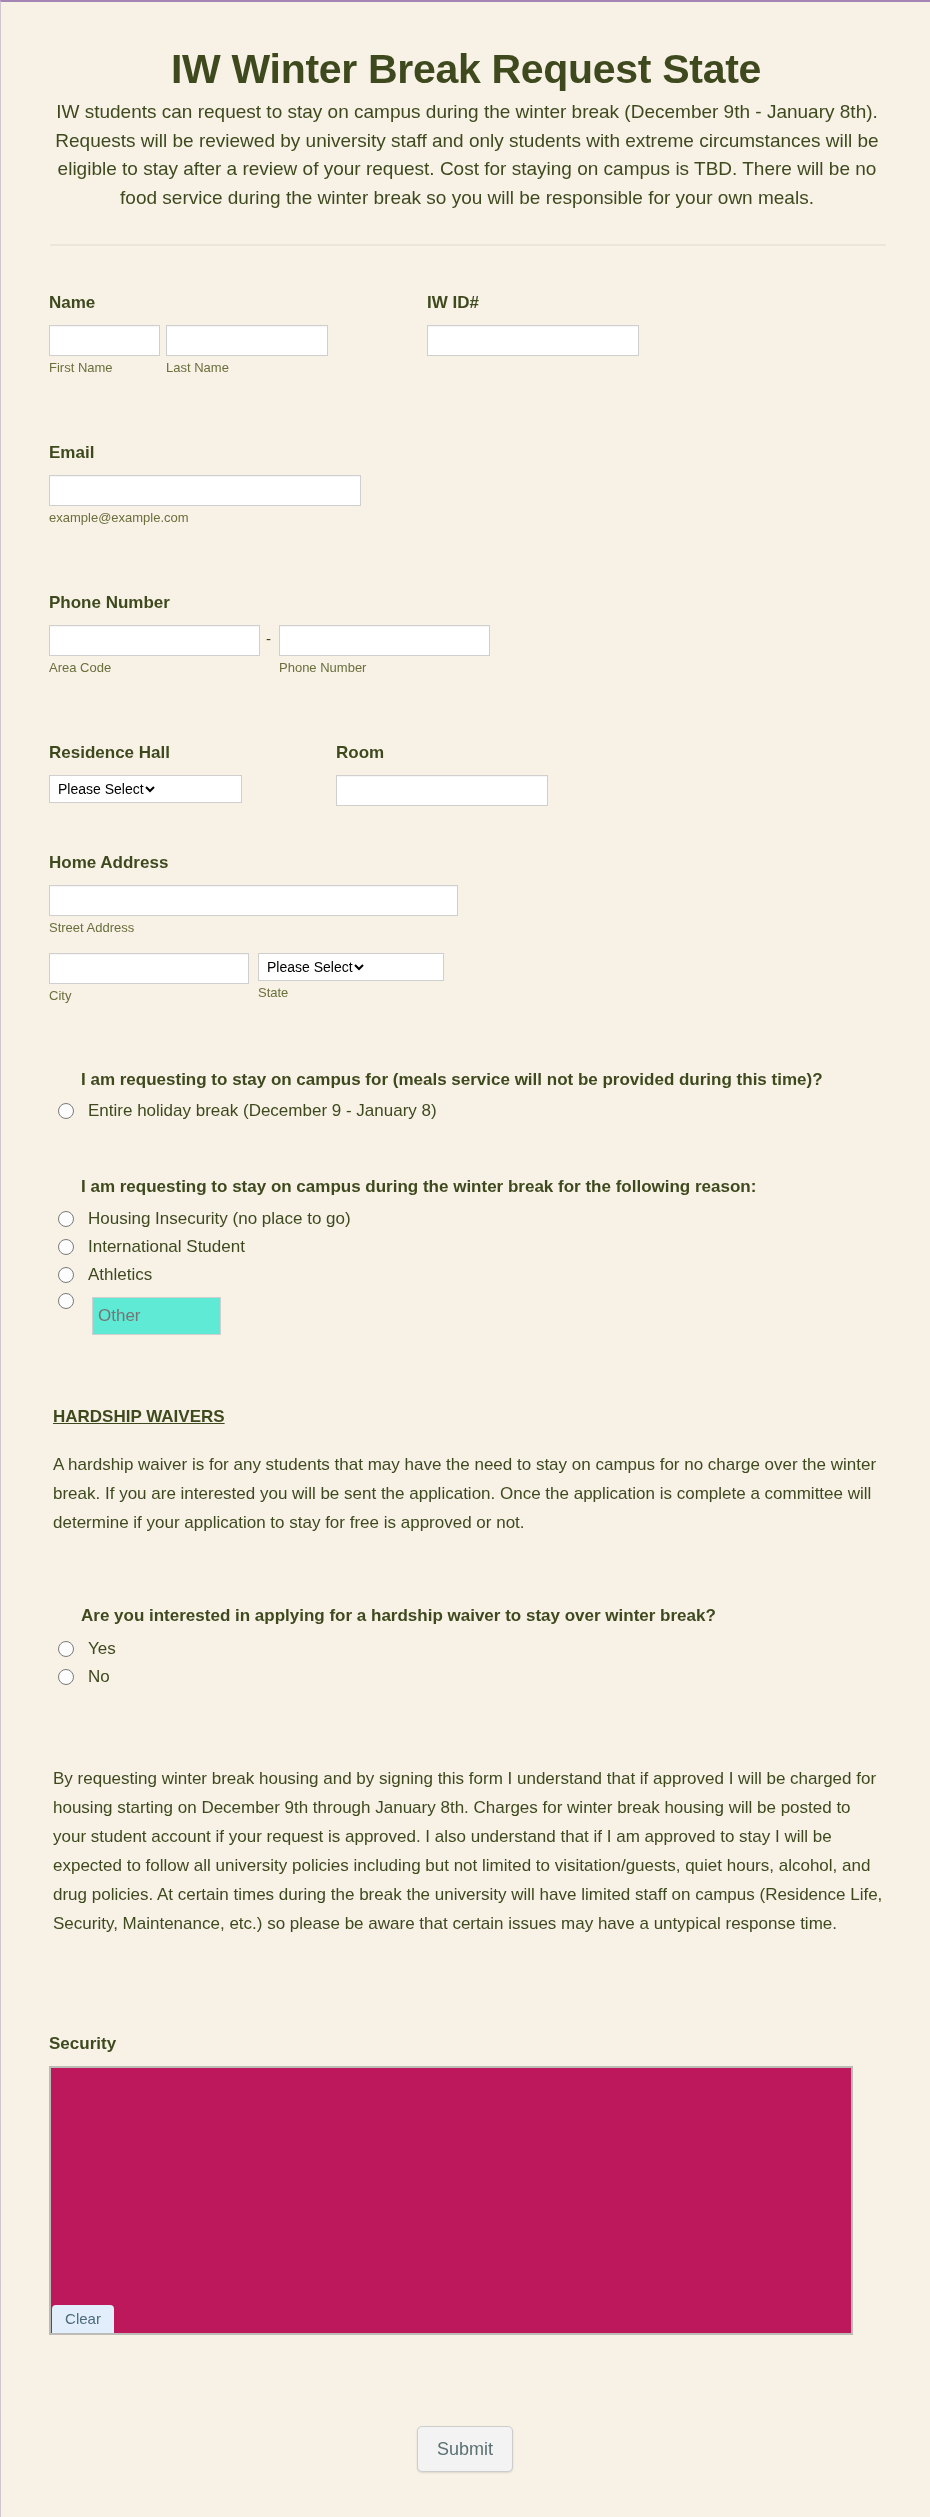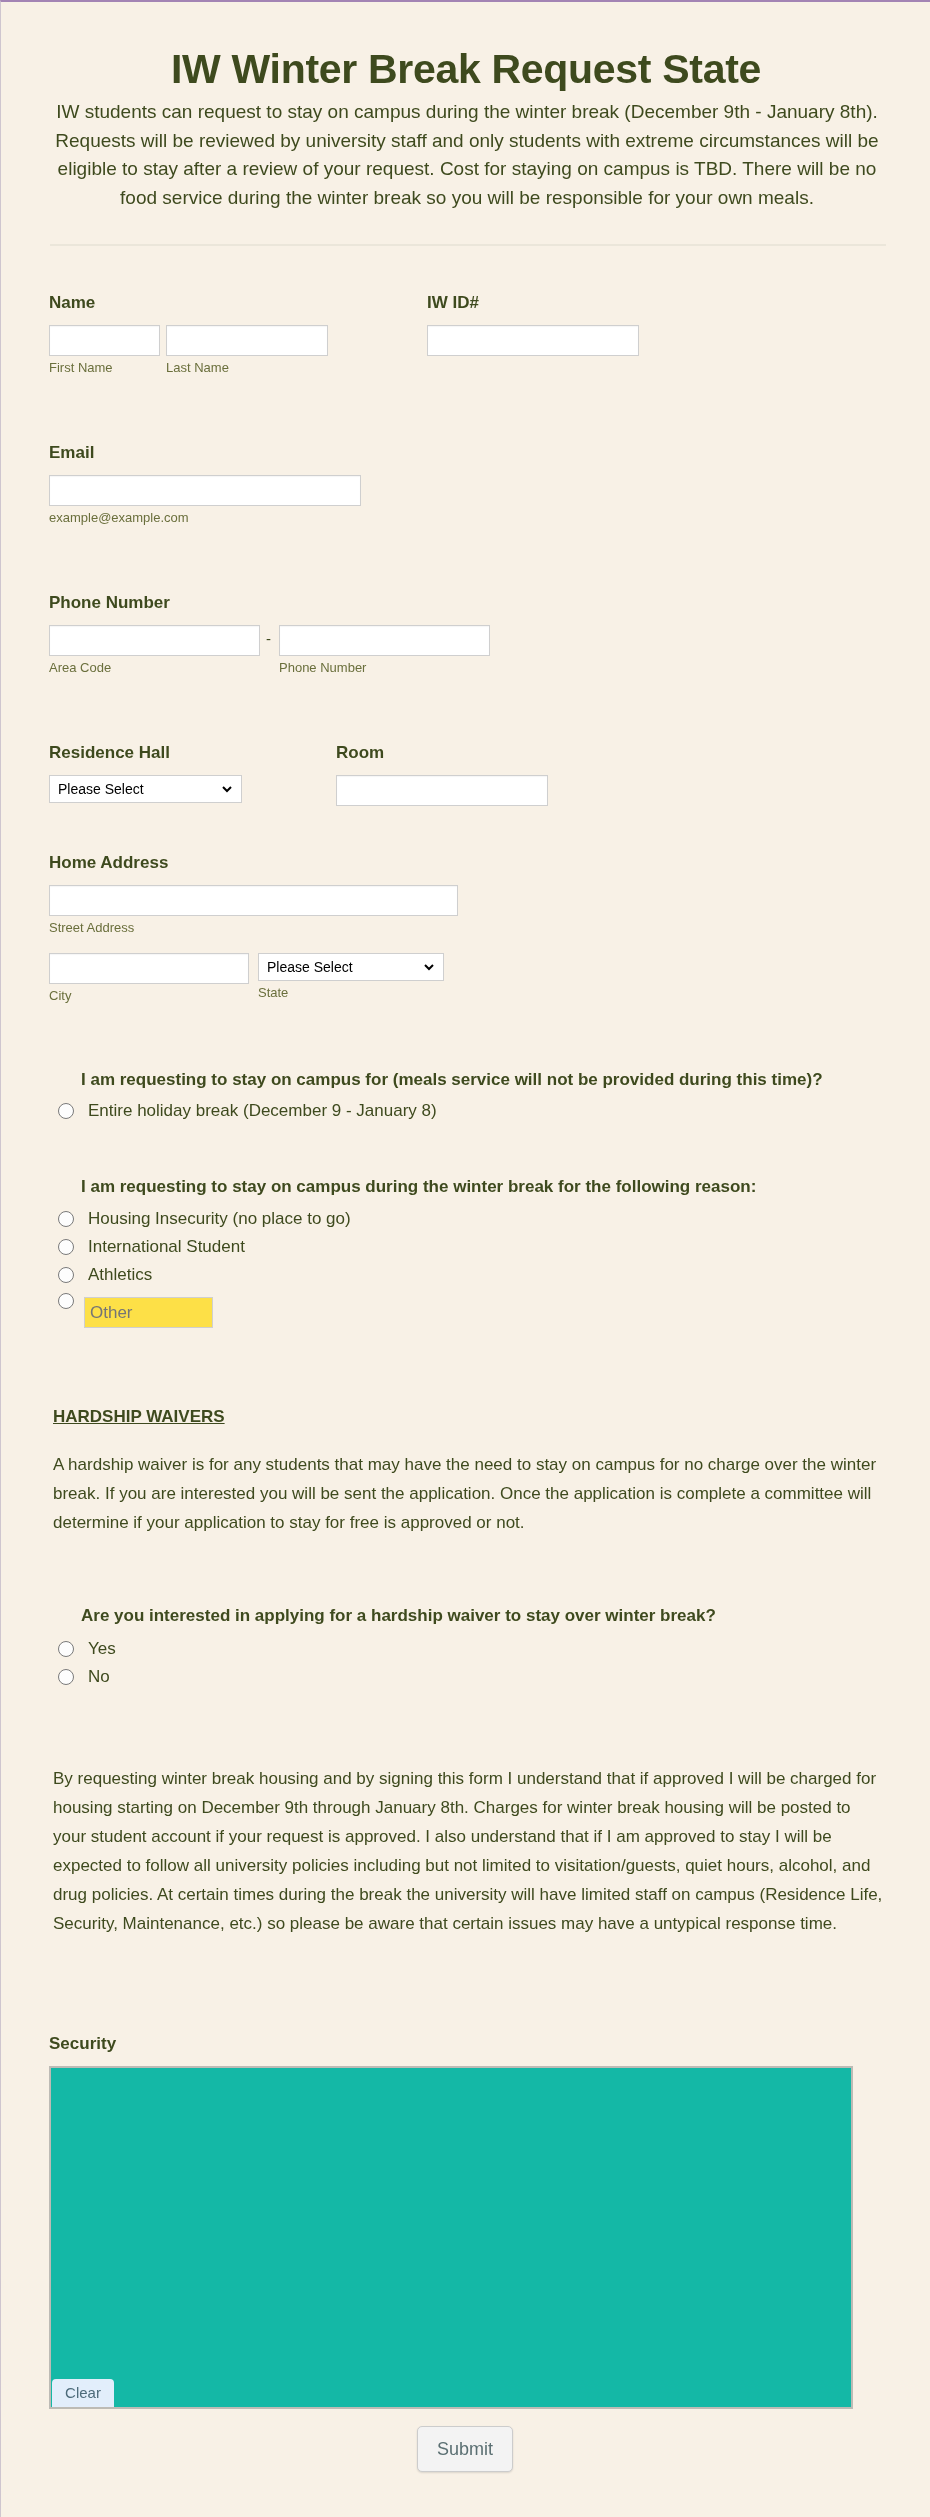--- a/index.html
+++ b/index.html
@@ -23,38 +23,38 @@
   .divider { left: 49px; width: 836px; top: 242px; height: 2px; background: #ebe6da; }
   .label { font-size: 17px; font-weight: bold; color: #3e4a1e; }
   .sublabel { font-size: 13px; color: #6a6f3c; }
   .input {
     background: #fff; border: 1px solid #cfcfcf; height: 31px;
     box-shadow: inset 0 1px 1px rgba(0,0,0,0.04);
   }
   .select {
     background: #fff; border: 1px solid #cfcfcf; height: 28px;
     font-size: 14px; color: #000; padding: 0 8px; line-height: 26px;
-    display: flex; justify-content: space-between; align-items: center;
+    display: flex; align-items: center;
   }
   .select .chev { width: 12px; height: 12px; }
   .q-label { font-size: 17px; font-weight: bold; color: #3e4a1e; margin-left: 32px; }
   .radio-row { display: flex; align-items: center; height: 28px; font-size: 17px; color: #3e4a1e; }
   .radio {
     width: 16px; height: 16px; border: 1.5px solid #7a7a7a; border-radius: 50%;
     background: #fdfdfd; margin-right: 14px; flex: 0 0 16px;
   }
   .other-input {
-    background: #fde047; border: 1px solid #cfcfcf; width: 129px; height: 31px;
-    font-size: 17px; color: #6a7a80; padding: 6px 5px; margin-left: 8px; margin-top: 12px;
+    background: #5eead4; border: 1px solid #cfcfcf; width: 129px; height: 38px;
+    font-size: 17px; color: #6a7a80; padding: 6px 5px; margin-left: 16px; margin-top: 12px;
   }
   .section-heading { font-size: 17px; font-weight: bold; text-decoration: underline; color: #3e4a1e; }
   .para { font-size: 17px; line-height: 29px; color: #3e4a1e; }
   .sigbox {
-    left: 48px; top: 2064px; width: 804px; height: 343px;
-    border: 2px solid #bdbbb5; border-top-width: 2px; background: #14b8a6;
+    left: 48px; top: 2064px; width: 804px; height: 269px;
+    border: 2px solid #bdbbb5; border-top-width: 2px; background: #be185d;
   }
   .clear-btn {
     position: absolute; left: 1px; bottom: 0px; width: 62px; height: 28px;
     background: #e2eefb; border-radius: 4px 4px 0 0; color: #4d6b7a;
     font-size: 15px; text-align: center; line-height: 28px;
   }
   .submit-btn {
     left: 416px; top: 2424px; width: 96px; height: 46px;
     background: #f3f3f3; border: 1px solid #cccccc; border-radius: 5px;
     box-shadow: 0 1px 2px rgba(0,0,0,0.12);

